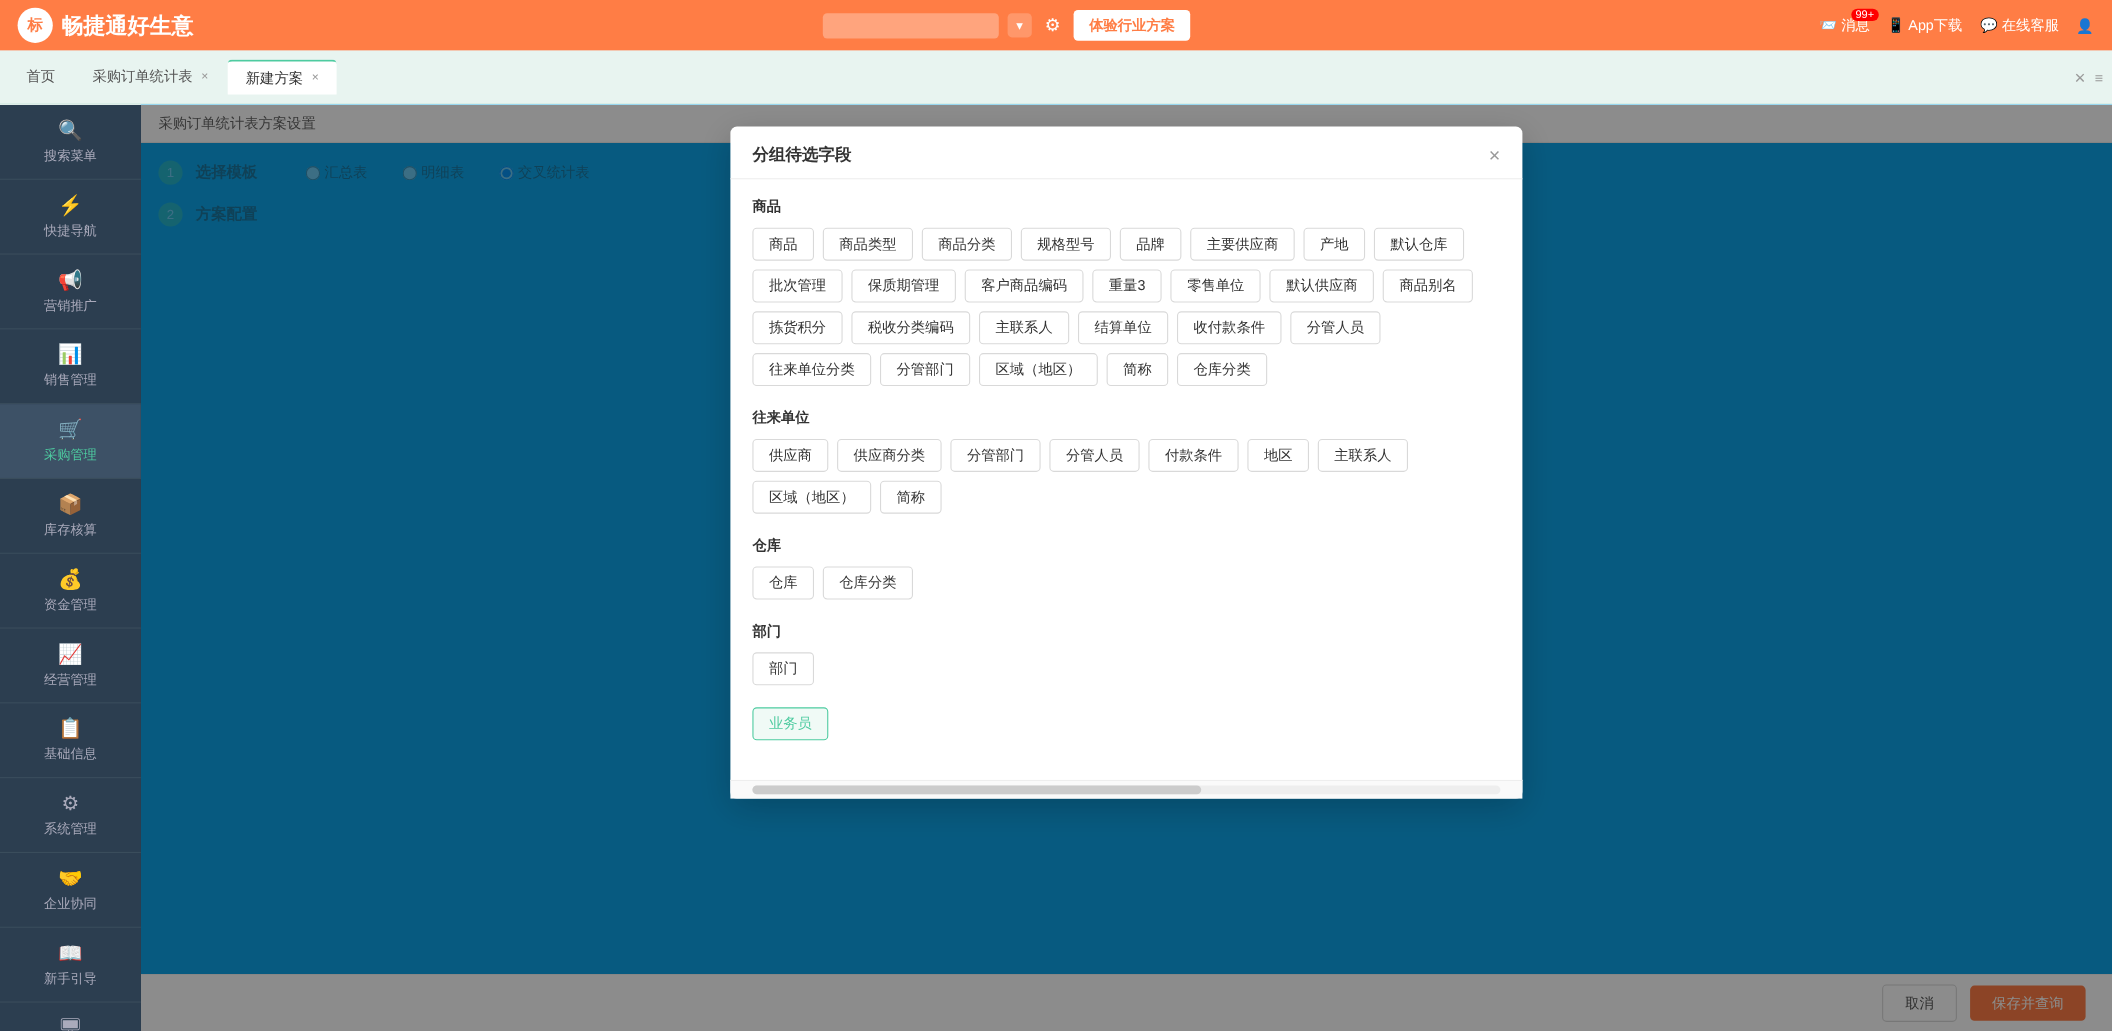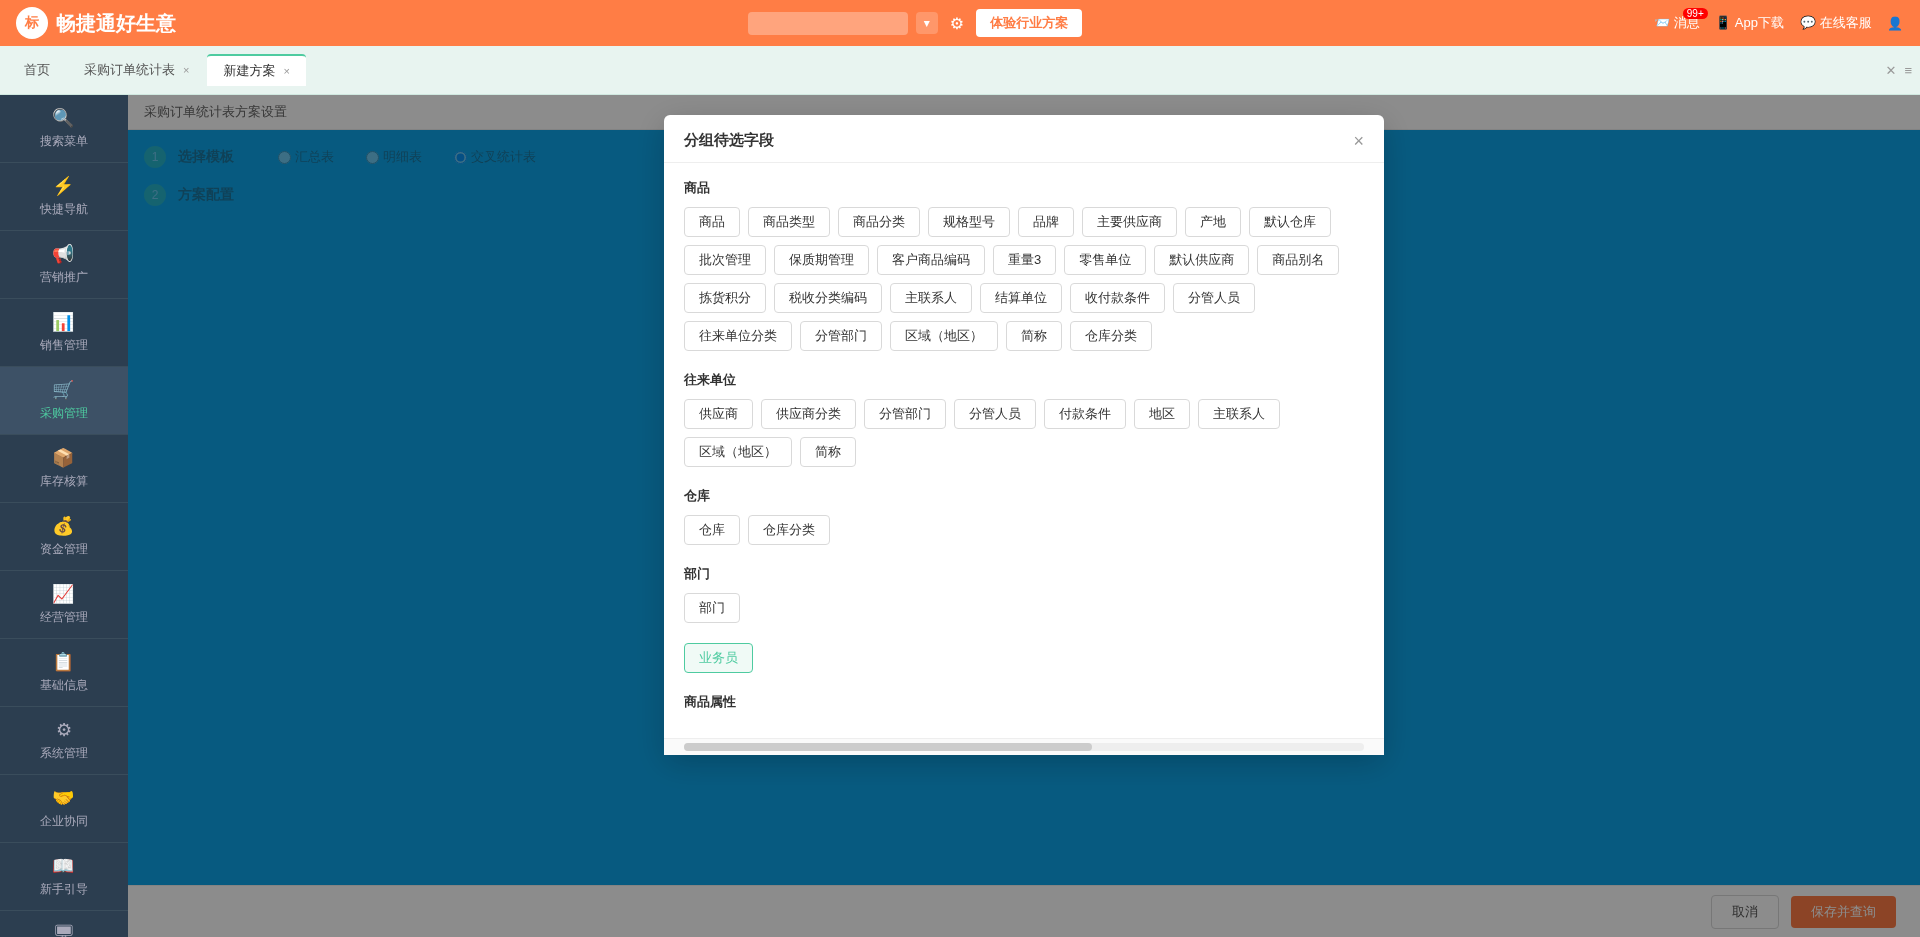--- a/index.html
+++ b/index.html
@@ -417,24 +417,20 @@
               <div class="field-chip">部门</div>
             </div>
           </div>
 
           <div class="field-section">
             <div class="field-chips">
               <div class="field-chip selected">业务员</div>
             </div>
           </div>
 
-          <div class="field-section">
-            <div class="section-title">商品属性</div>
-
-          </div>
 
         </div>
 
         <div class="modal-scroll-bar">
           <div class="modal-hscroll">
             <div class="modal-hscroll-thumb"></div>
           </div>
         </div>
 
       </div>

